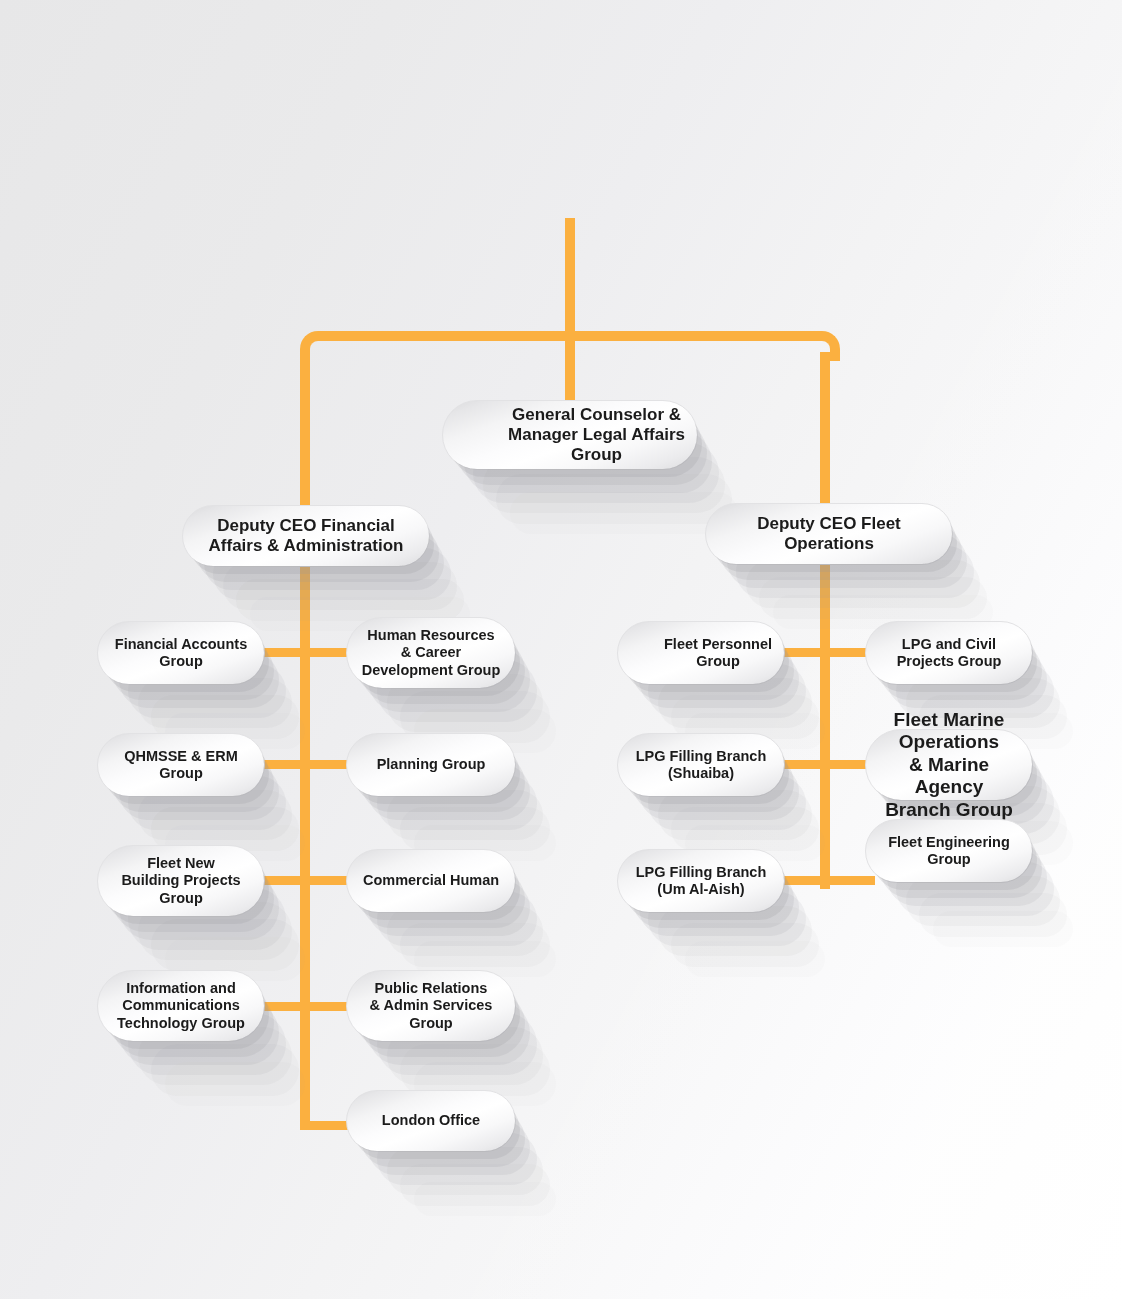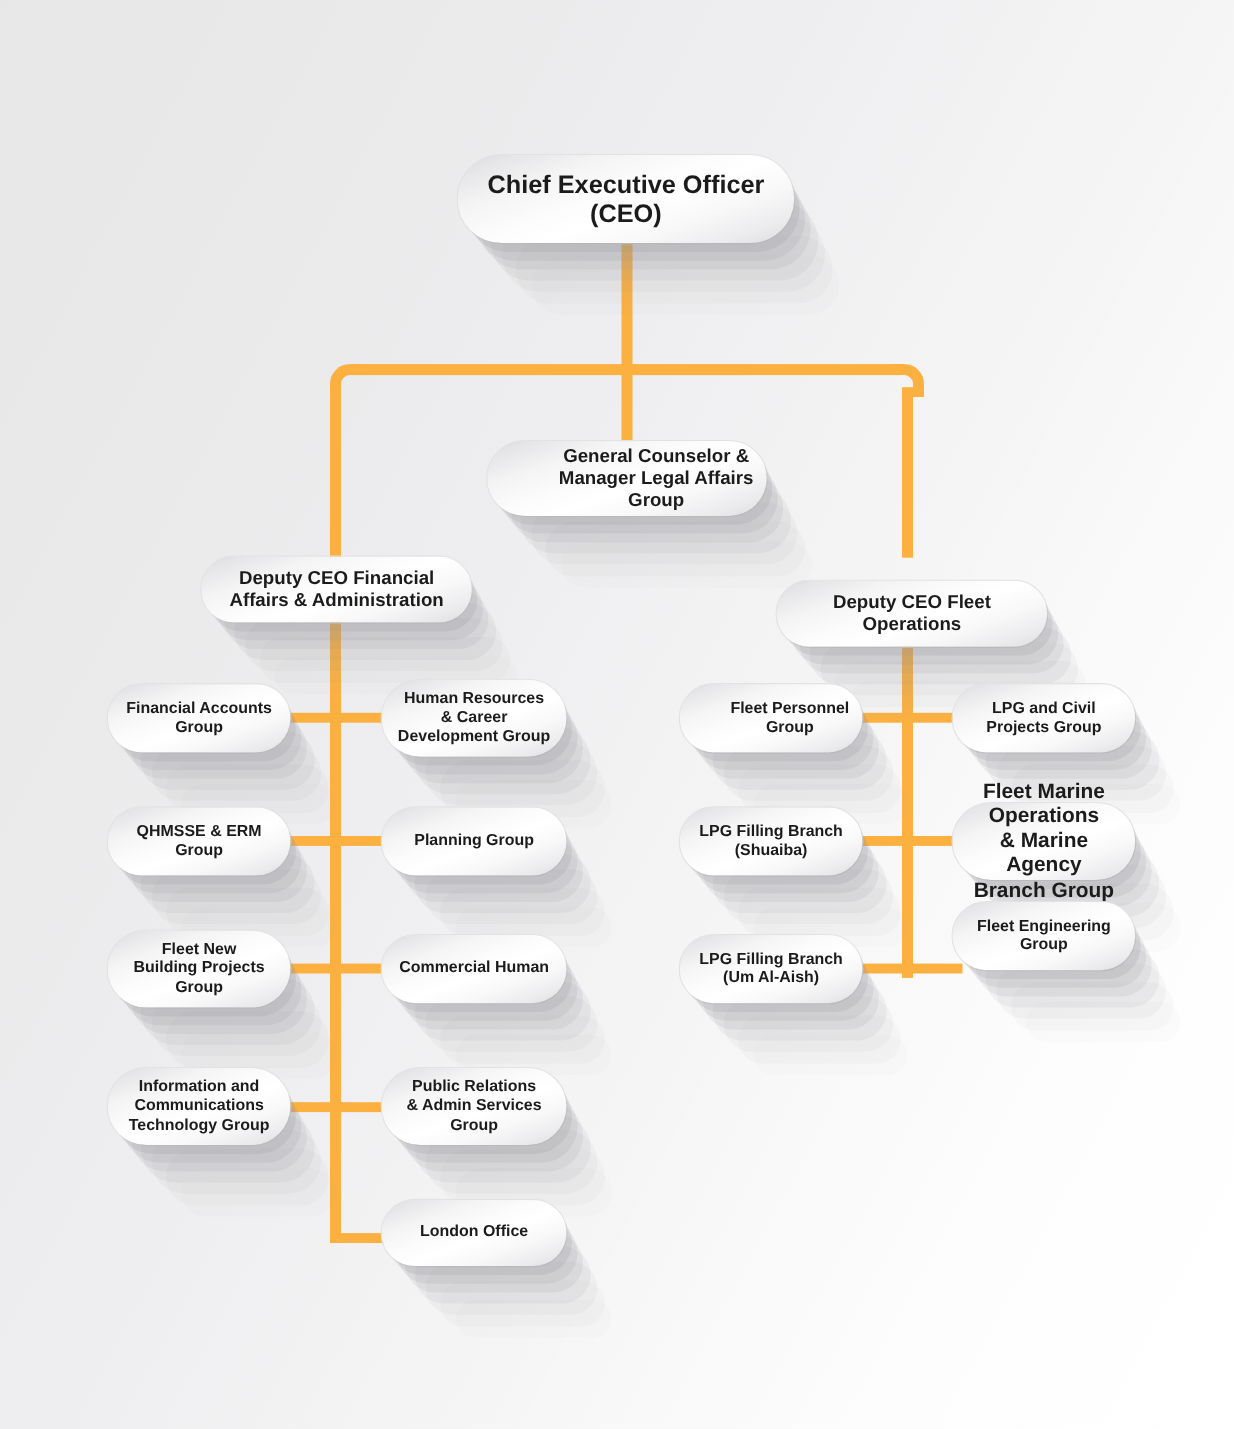--- a/index.html
+++ b/index.html
@@ -147,37 +147,33 @@
 
   <div class="conn" style="left:775px; top:648px; width:50px; height:9px;"></div>
   <div class="conn" style="left:825px; top:648px; width:50px; height:9px;"></div>
 
   <div class="conn" style="left:775px; top:760px; width:50px; height:9px;"></div>
   <div class="conn" style="left:825px; top:760px; width:50px; height:9px;"></div>
 
   <div class="conn" style="left:775px; top:876px; width:50px; height:9px;"></div>
   <div class="conn" style="left:825px; top:876px; width:50px; height:9px;"></div>
 
-  <div class="node lvl0" style="left:415px; top:140px; width:308px; height:82px;">
-    <span class="label">Chief Executive Officer
-(CEO)</span>
-  </div>
 
   <div class="node lvl1" style="left:442px; top:400px; width:256px; height:70px;justify-content:flex-end;">
     <span class="label">General Counselor &amp;
 Manager Legal Affairs
 Group</span>
   </div>
 
   <div class="node lvl1" style="left:182px; top:505px; width:248px; height:62px;">
     <span class="label">Deputy CEO Financial
 Affairs &amp; Administration</span>
   </div>
 
-  <div class="node lvl1" style="left:705px; top:527px; width:248px; height:62px;justify-content:center;">
+  <div class="node lvl1" style="left:705px; top:503px; width:248px; height:62px;justify-content:center;">
     <span class="label">Deputy CEO Fleet
 Operations</span>
   </div>
 
   <div class="node leaf" style="left:97px; top:621px; width:168px; height:64px;">
     <span class="label">Financial Accounts
 Group</span>
   </div>
 
   <div class="node leaf" style="left:97px; top:733px; width:168px; height:64px;">

